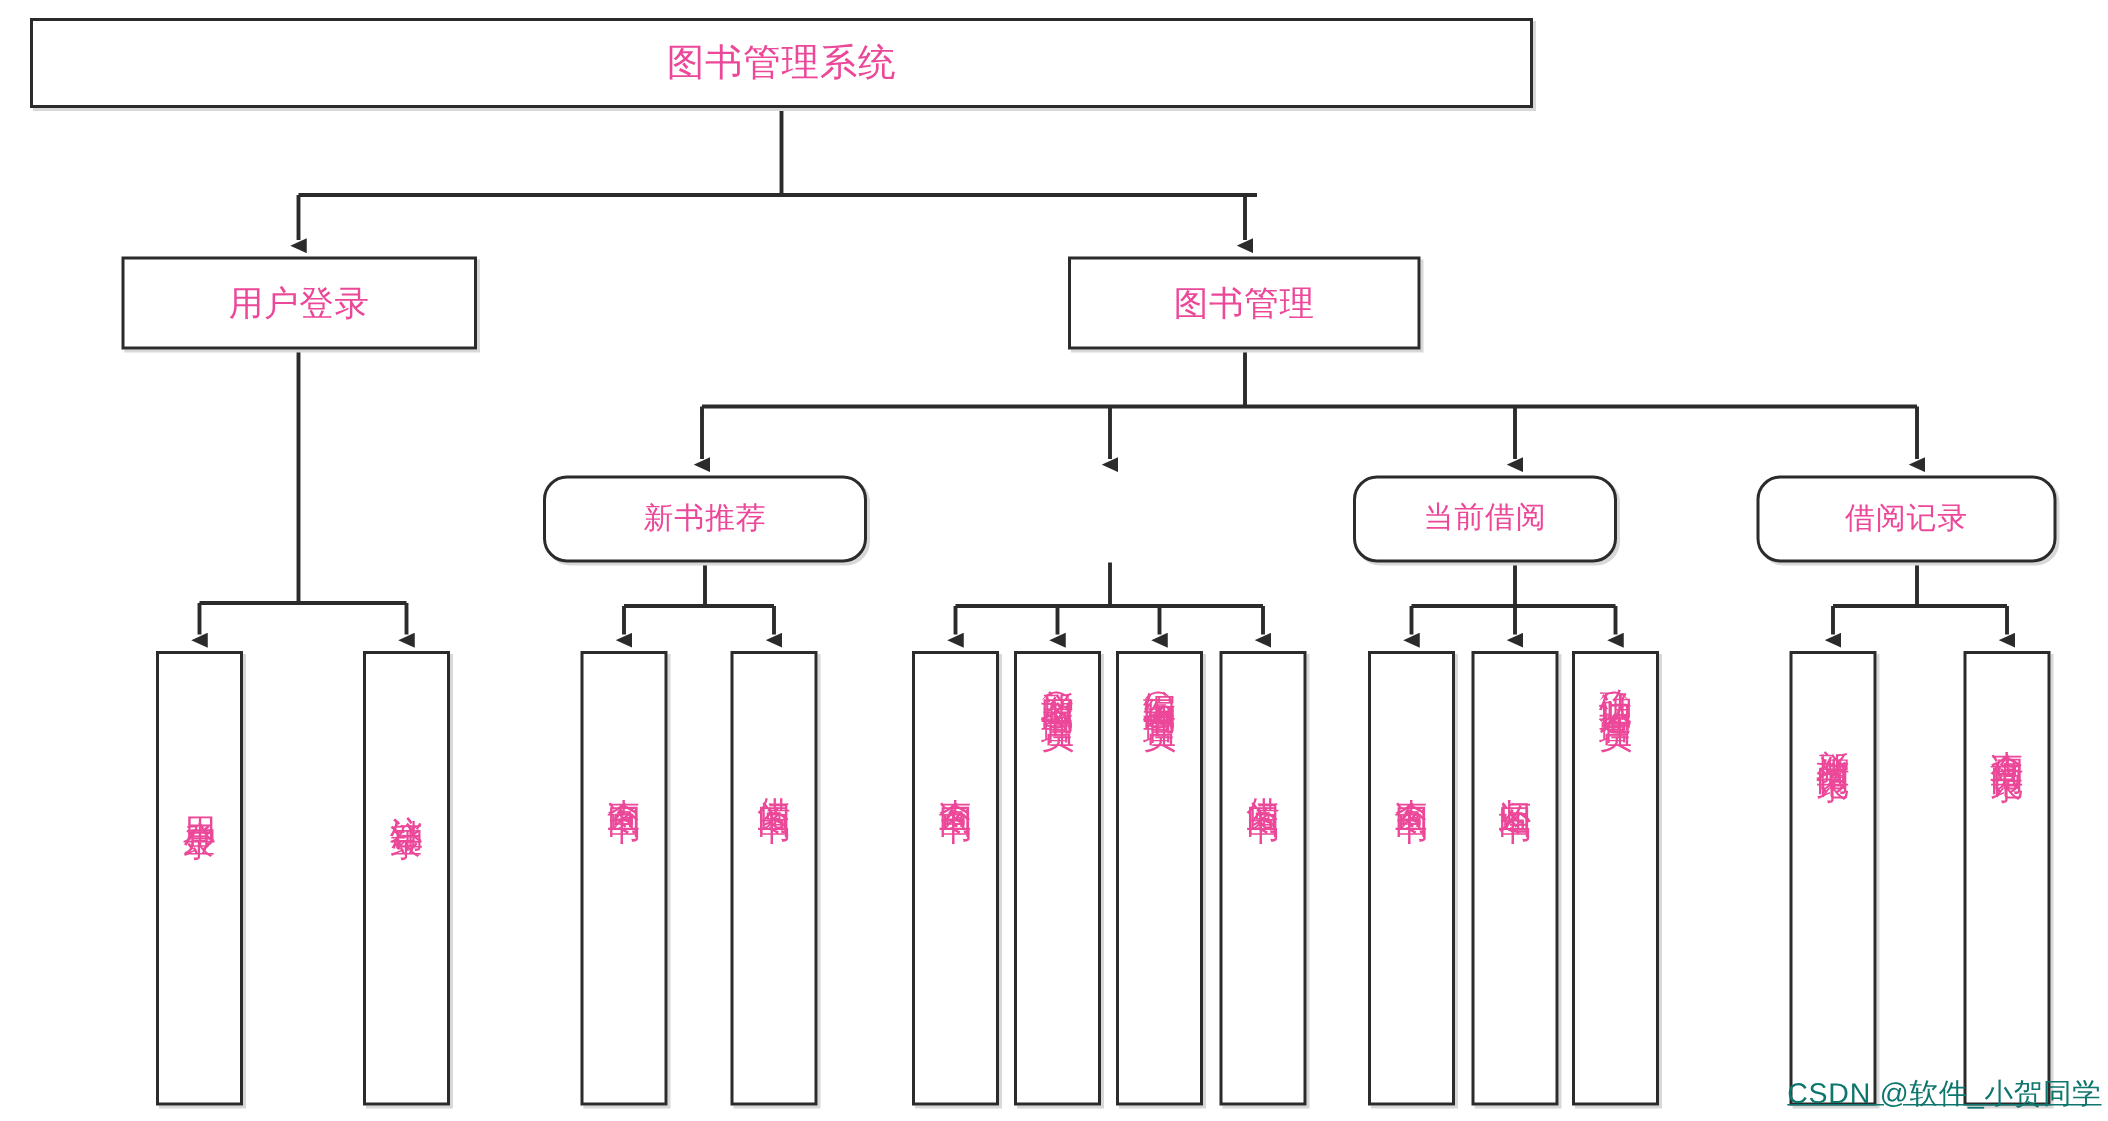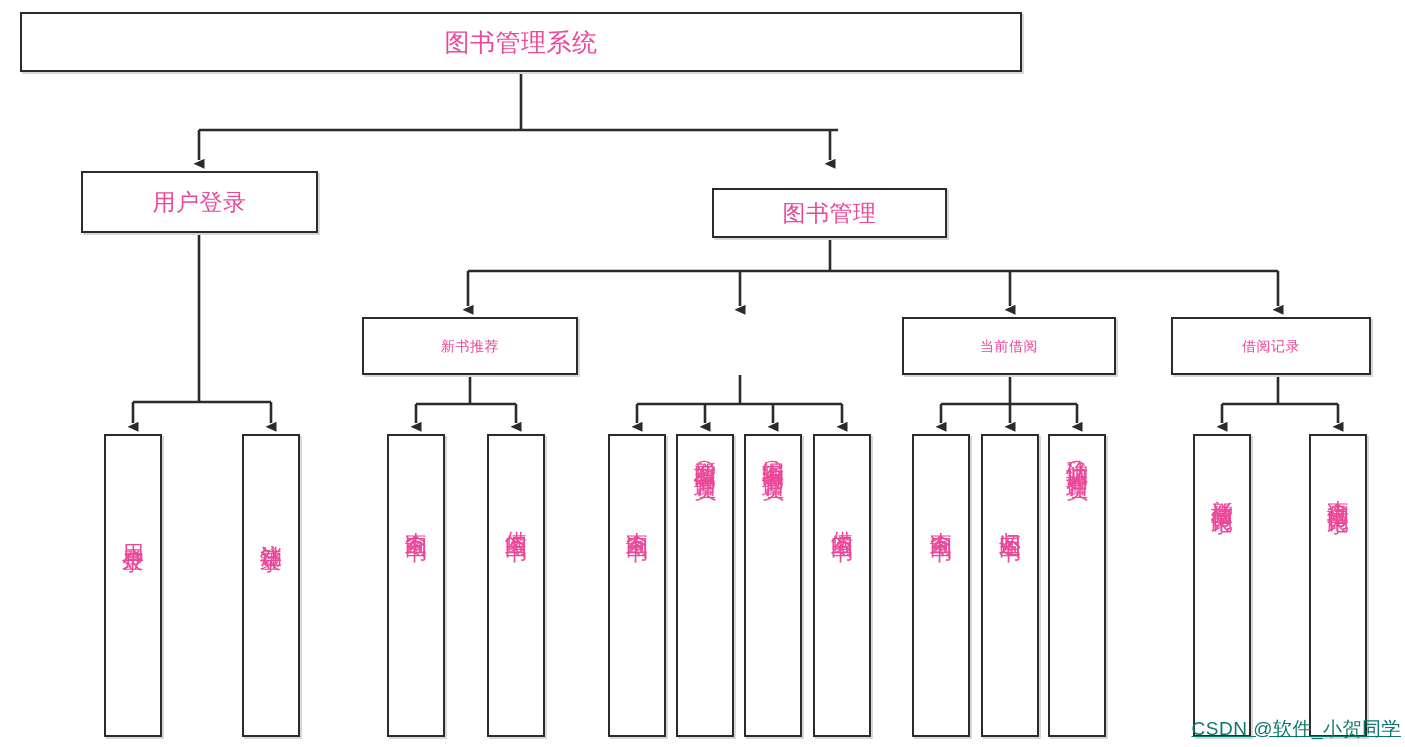--- a/index.html
+++ b/index.html
@@ -43,21 +43,22 @@
     letter-spacing: 0.5px;
     white-space: nowrap;
   }
   .node.root {
     font-size: 25px;
   }
   .node.level2 {
     font-size: 23px;
   }
   .node.level3 {
-    font-size: 14px;
+    font-size: 20px;
+    border-radius: 16px;
   }
   .node.leaf {
     align-items: flex-start;
     justify-content: center;
     padding-top: 14px;
     font-size: 22px;
   }
   .node.leaf .label {
     writing-mode: vertical-rl;
     text-orientation: upright;
@@ -138,28 +139,28 @@
     </g>
   </svg>
 
   <div class="node root" style="left:20px; top:12px; width:1002px; height:60px;">
     <span class="label">图书管理系统</span>
   </div>
 
   <div class="node level2" style="left:81px; top:171px; width:237px; height:62px;">
     <span class="label">用户登录</span>
   </div>
-  <div class="node level2" style="left:712px; top:188px; width:235px; height:50px;">
+  <div class="node level2" style="left:712px; top:171px; width:235px; height:62px;">
     <span class="label">图书管理</span>
   </div>
 
   <div class="node level3" style="left:362px; top:317px; width:216px; height:58px;">
     <span class="label">新书推荐</span>
   </div>
-  <div class="node level3" style="left:902px; top:317px; width:214px; height:58px;">
+  <div class="node level3" style="left:902px; top:317px; width:176px; height:58px;font-family:Liberation Mono, monospace;">
     <span class="label">当前借阅</span>
   </div>
   <div class="node level3" style="left:1171px; top:317px; width:200px; height:58px;">
     <span class="label">借阅记录</span>
   </div>
 
   <div class="node leaf" style="left:104px; top:434px; width:58px; height:303px; padding-top:90px;">
     <span class="label">用户登录</span>
   </div>
   <div class="node leaf" style="left:242px; top:434px; width:58px; height:303px; padding-top:90px;">

